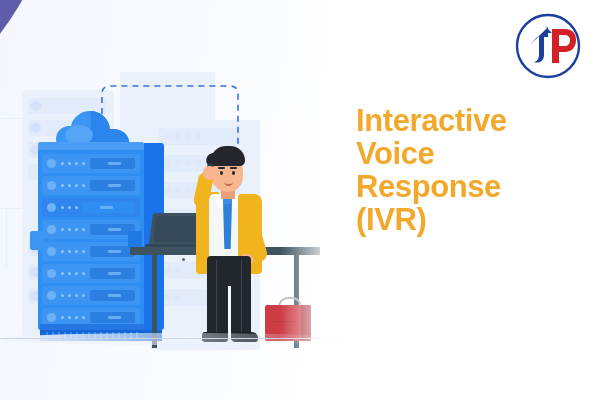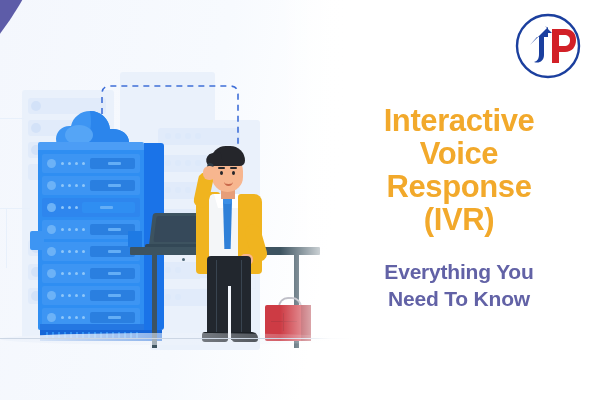--- a/index.html
+++ b/index.html
@@ -105,21 +105,21 @@
 
   
   #floor{position:absolute;left:0;top:338px;width:352px;height:1px;background:#ccd6e4;}
   #floor-shadow{position:absolute;left:0;top:333px;width:352px;height:12px;background:linear-gradient(90deg,#eef3fb,rgba(238,243,251,0));border-radius:50%;}
   #illus-fade{position:absolute;left:280px;top:0;width:72px;height:400px;background:linear-gradient(90deg,rgba(255,255,255,0) 0%,rgba(255,255,255,0.92) 70%,#fff 100%);}
 
   
   #logo{position:absolute;right:18px;top:12px;width:68px;height:68px;}
 
   
-  #text-block{position:absolute;left:340px;top:104px;width:238px;text-align:center;}
+  #text-block{position:absolute;left:356px;top:104px;width:238px;}
   #headline{
     color:#f2a92b;
     font-size:31px;line-height:33px;
     font-weight:bold;letter-spacing:-0.4px;
     margin:0;white-space:pre-line;
   }
   #subhead{
     color:#6262a6;
     font-size:21px;line-height:27px;
     font-weight:bold;letter-spacing:-0.2px;
@@ -367,17 +367,15 @@
     <path d="M16,33 L34,15 L34,25 L30,25 L30,43 C30,49 25,52 20,50 C24,49 25,46 25,42 L25,25 L23,25 Z" fill="#1b3f9e"></path>
     <path d="M31,14 L38,21 L34,21 L34,16 Z" fill="#1b3f9e"></path>
     <path d="M38,17 L38,51 L45,51 L45,40 L51,40 C58,40 62,35 62,28 C62,21 58,17 51,17 Z M45,23 L50,23 C54,23 56,25 56,28 C56,32 54,34 50,34 L45,34 Z" fill="#d22027"></path>
   </svg>
 
   <div id="text-block">
     <h1 id="headline">Interactive
 Voice
 Response
 (IVR)</h1>
-    <h2 id="subhead">Everything You
-Need To Know</h2>
   </div>
 
 </div>
 
 </body></html>

